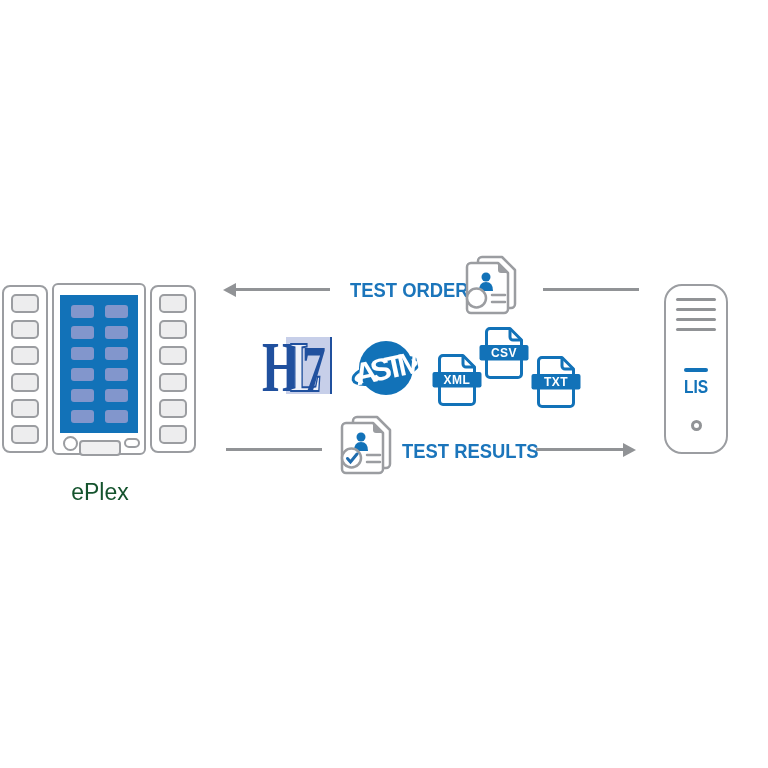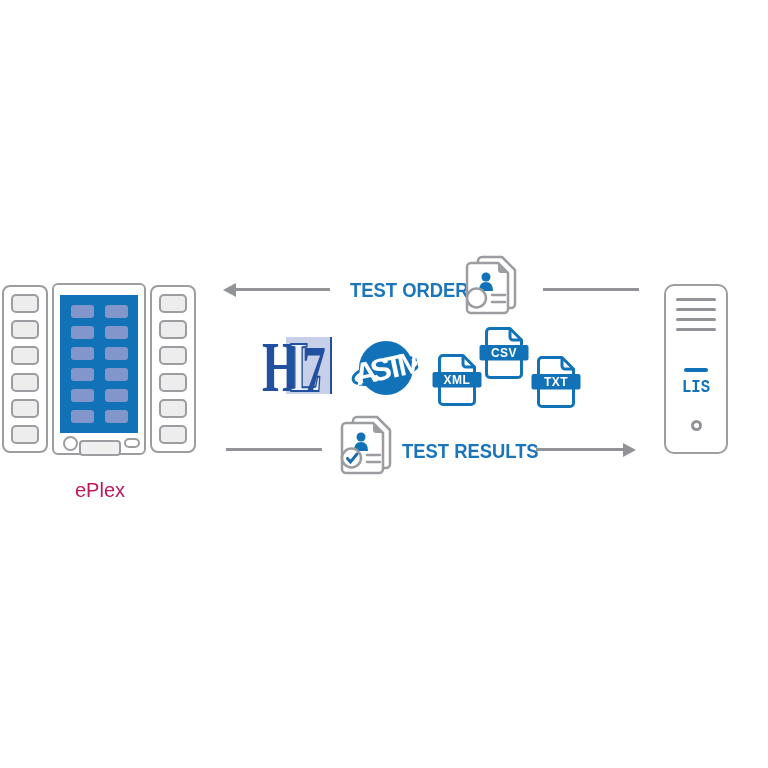--- a/index.html
+++ b/index.html
@@ -16,21 +16,21 @@
   .screen{position:absolute;left:6px;top:10px;width:78px;height:138px;background:#1272b8;}
   .cart{position:absolute;width:23px;height:13px;border-radius:3px;background:#8296cc;}
   .ctl-circle{position:absolute;left:9px;top:151px;width:11px;height:11px;border:2px solid #9b9da1;
               border-radius:50%;background:#fff;}
   .ctl-tray{position:absolute;left:25px;top:155px;width:38px;height:12px;border:2px solid #9b9da1;
             border-radius:4px;background:#f0f0f1;}
   .ctl-oval{position:absolute;left:70px;top:153px;width:12px;height:6px;border:2px solid #9b9da1;
             border-radius:5px;background:#fff;}
 
   
-  .device-label{position:absolute;font-size:20px;color:#be185d;}
+  .device-label{position:absolute;font-size:23px;color:#14532d;}
   .flow-label{position:absolute;font-size:20px;font-weight:bold;color:#1b75bb;
               transform:scaleX(.92);transform-origin:left;white-space:nowrap;}
 
   
   .line{position:absolute;height:3px;background:#919396;}
   .head-left{position:absolute;width:0;height:0;border-top:7px solid transparent;
              border-bottom:7px solid transparent;border-right:13px solid #919396;}
   .head-right{position:absolute;width:0;height:0;border-top:7px solid transparent;
               border-bottom:7px solid transparent;border-left:13px solid #919396;}
 
@@ -40,21 +40,21 @@
            border-right:2px solid #20509e;}
   .hl7 .glyph{position:absolute;font-family:"Liberation Serif",serif;font-weight:bold;
               line-height:56px;transform-origin:left top;}
   .hl7 .g-h{left:-2px;top:2px;font-size:72px;color:#20509e;transform:scaleX(.66);}
   .hl7 .g-l{left:26px;top:2px;font-size:72px;color:#eef1f9;transform:scaleX(.66);
             -webkit-text-stroke:2px #20509e;}
   .hl7 .g-7{left:38px;top:4px;font-size:68px;color:#20509e;transform:scaleX(.70);}
 
   
   .server{position:absolute;left:664px;top:284px;width:60px;height:166px;border:2px solid #9b9da1;
-          border-radius:10px;background:#fff;font-family:Liberation Mono, monospace;}
+          border-radius:18px;background:#fff;}
   .sbar{position:absolute;left:10px;width:40px;height:3px;background:#919396;border-radius:2px;}
   .sbar-blue{position:absolute;left:18px;top:82px;width:24px;height:4px;background:#1272b8;border-radius:2px;}
   .lis-badge{position:absolute;left:0;top:90px;width:60px;text-align:center;font-size:19px;
              font-weight:bold;color:#1272b8;transform:scaleX(.82);}
   .donut{position:absolute;left:25px;top:134px;width:5px;height:5px;border:3px solid #919396;
          border-radius:50%;background:#fff;}
 
   svg text{font-family:"Liberation Sans",sans-serif;}
 </style>
 </head>

